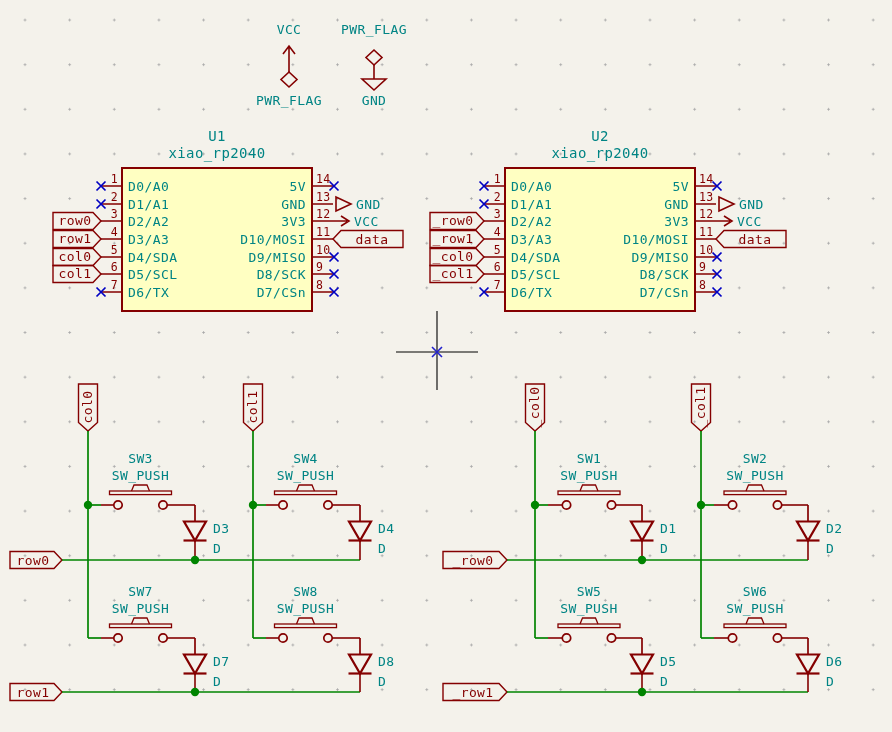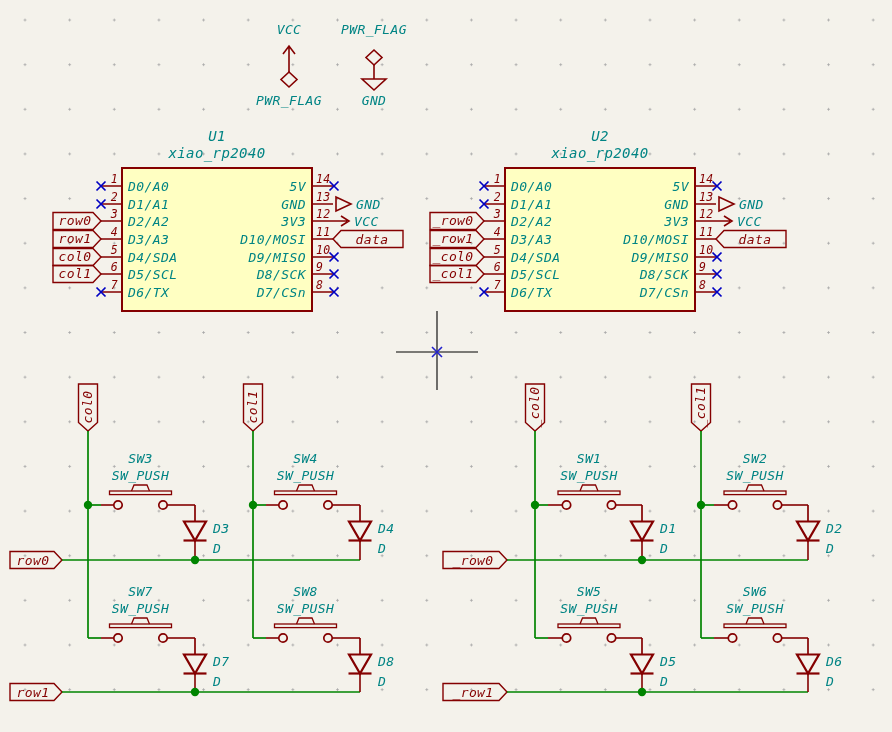--- a/index.html
+++ b/index.html
@@ -2,21 +2,20 @@
 <html><head>
 <meta charset="utf-8">
 <style>
   html,body{margin:0;padding:0;background:#e8e6df;}
   .canvas{
     position:relative;width:892px;height:732px;overflow:hidden;
     background-color:#F4F2EB;
     background-image:radial-gradient(circle,#A9A9A9 0.9px,rgba(169,169,169,0) 1.3px);
     background-size:44.65px 44.65px;
     background-position:2.7px -2.3px;
-    font-style:italic;
   }
   svg{position:absolute;left:0;top:0;}
   svg text{font-family:"DejaVu Sans Mono","Liberation Mono",monospace;letter-spacing:0.4px;}
   .tl{fill:#008484;font-size:13px;}
   .ref{fill:#008484;font-size:14px;}
   .rd{fill:#840000;font-size:13px;}
   .num{fill:#840000;font-size:11.5px;}
   .w{stroke:#008400;stroke-width:1.7;fill:none;}
   .p{stroke:#840000;stroke-width:1.6;fill:none;}
   .lb{stroke:#840000;stroke-width:1.4;fill:none;}

